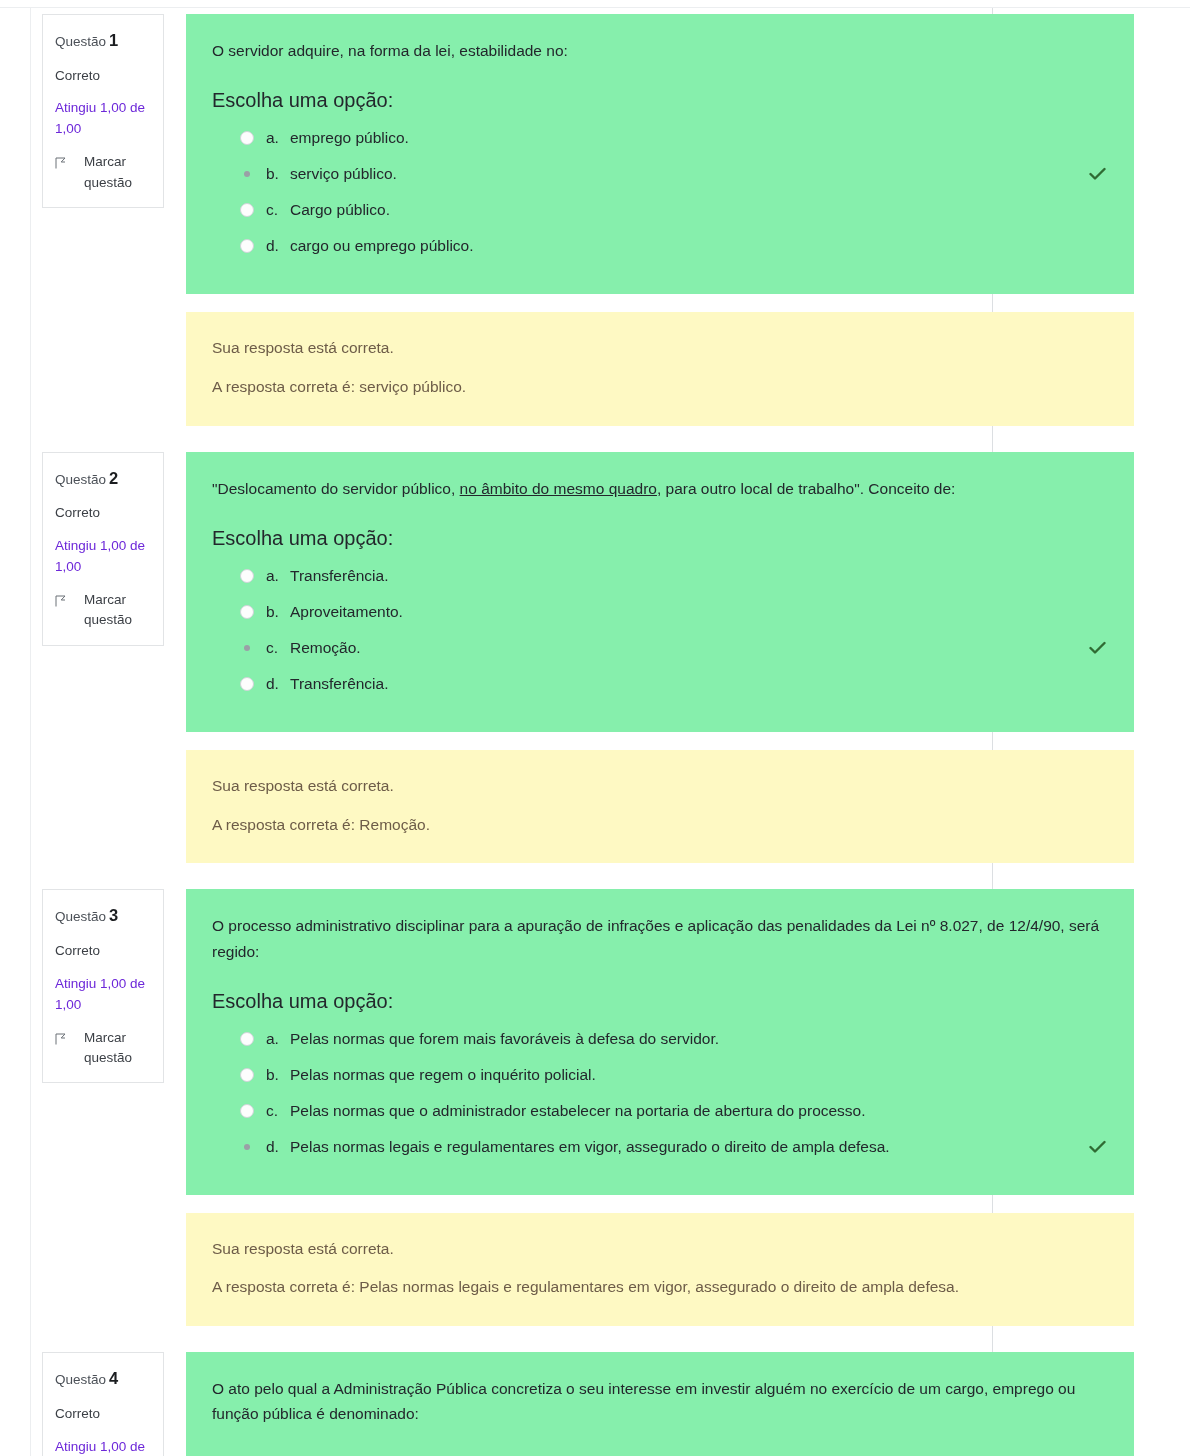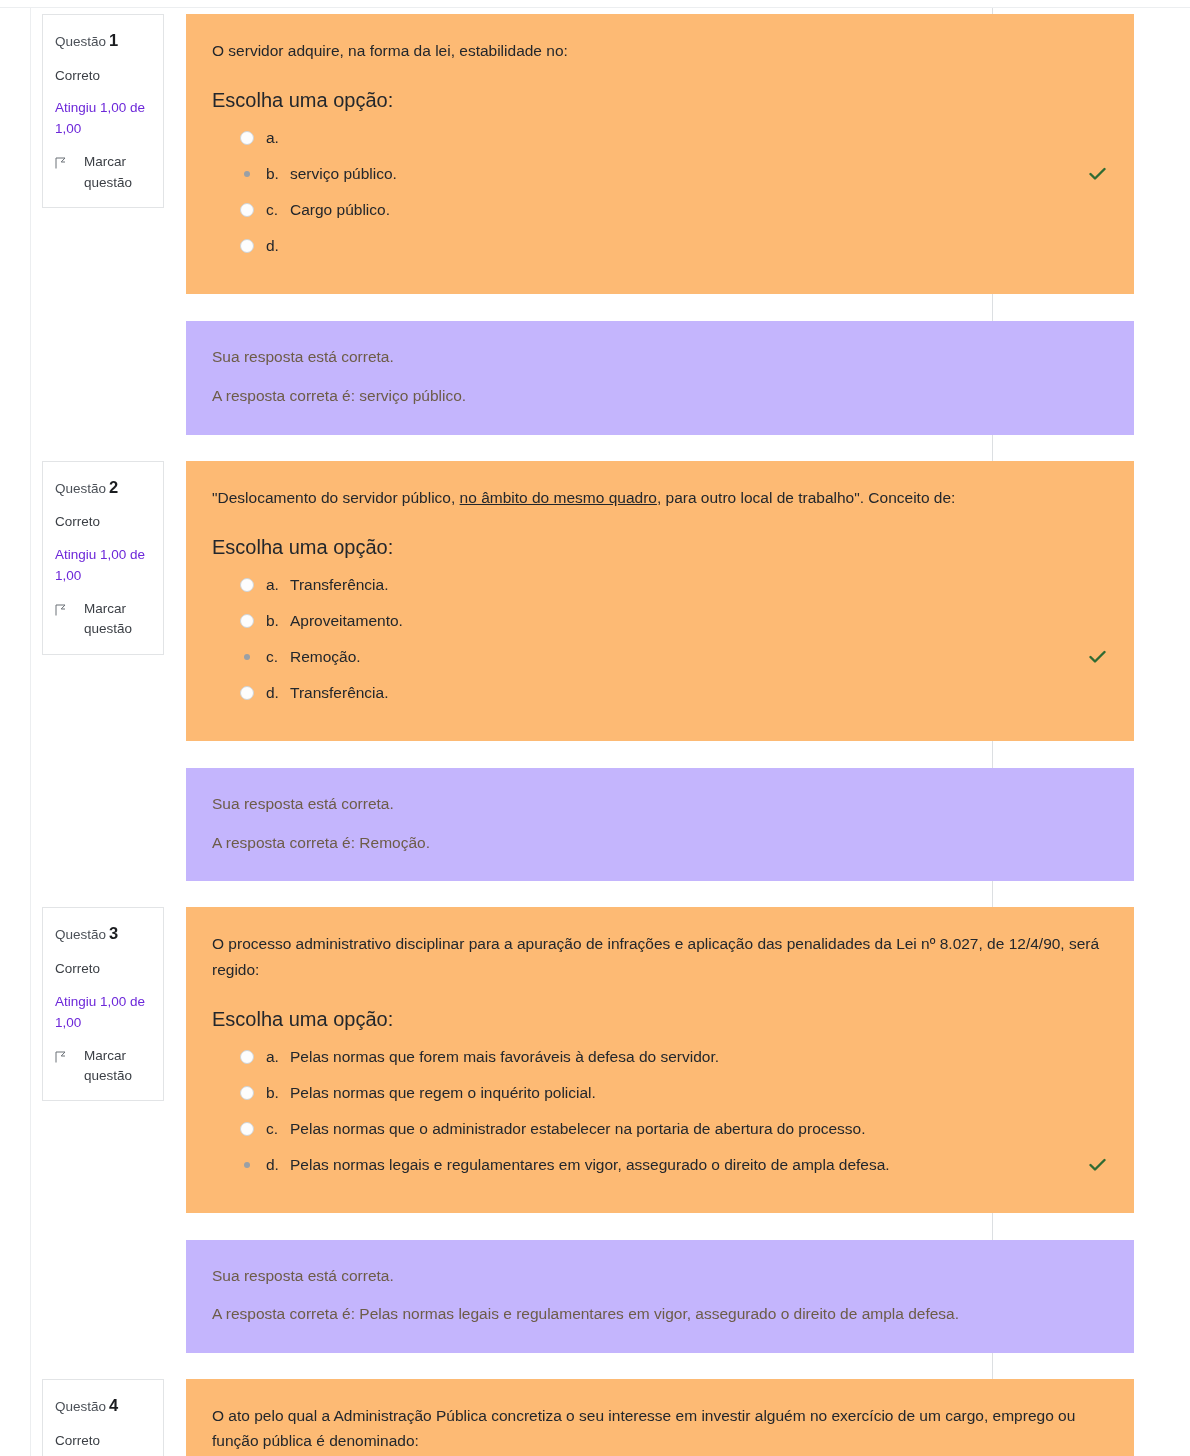--- a/index.html
+++ b/index.html
@@ -94,21 +94,21 @@
   .q-info .flag-row .flag-ico {
     flex: 0 0 auto;
     margin-top: 3px;
   }
   .q-info .flag-row .flag-txt { line-height: 1.5; }
 
   
   .q-body { flex: 1 1 auto; min-width: 0; margin-left: 22px; }
 
   .q-content {
-    background: #fdba74;
+    background: #86efac;
     padding: 24px 26px 30px 26px;
   }
 
   .q-text {
     font-size: 15.5px;
     line-height: 1.62;
     color: #23272c;
     margin-bottom: 26px;
   }
   .q-text u { text-decoration: underline; }
@@ -170,23 +170,23 @@
     width: 22px;
     color: #2f6b33;
     display: flex;
     align-items: center;
     justify-content: center;
   }
   .tick.empty { visibility: hidden; }
 
   
   .feedback {
-    background: #c4b5fd;
+    background: #fef9c3;
     padding: 24px 26px 26px 26px;
-    margin-top: 27px;
+    margin-top: 18px;
   }
   .feedback p {
     font-size: 15.5px;
     line-height: 1.6;
     color: #6d5c48;
     margin-bottom: 14px;
   }
   .feedback p:last-child { margin-bottom: 0; }
 
   .q-content.tall-gap .q-text { }
@@ -223,20 +223,21 @@
       <div class="q-body">
         <div class="q-content">
           <div class="q-text">
             <span>O servidor adquire, na forma da lei, estabilidade no:</span>
           </div>
           <div class="q-prompt">Escolha uma opção:</div>
           <ul class="answers">
             <li class="answer">
               <span class="radio"></span>
               <span class="ans-letter">a.</span>
+              <span class="ans-text">emprego público.</span>
               <span class="tick empty"></span>
             </li>
             <li class="answer">
               <span class="radio checked"></span>
               <span class="ans-letter">b.</span>
               <span class="ans-text">serviço público.</span>
               <span class="tick">
                 <svg width="17" height="14" viewBox="0 0 17 14">
                     <path d="M1.5 7 L6 11.5 L15.5 2" fill="none" stroke="#2f6b33" stroke-width="2.4" stroke-linecap="round" stroke-linejoin="round"></path>
                   </svg>
@@ -244,20 +245,21 @@
             </li>
             <li class="answer">
               <span class="radio"></span>
               <span class="ans-letter">c.</span>
               <span class="ans-text">Cargo público.</span>
               <span class="tick empty"></span>
             </li>
             <li class="answer">
               <span class="radio"></span>
               <span class="ans-letter">d.</span>
+              <span class="ans-text">cargo ou emprego público.</span>
               <span class="tick empty"></span>
             </li>
           </ul>
         </div>
 
         <div class="feedback">
           <p>Sua resposta está correta.</p>
           <p>A resposta correta é: serviço público.</p>
         </div>
       </div>

